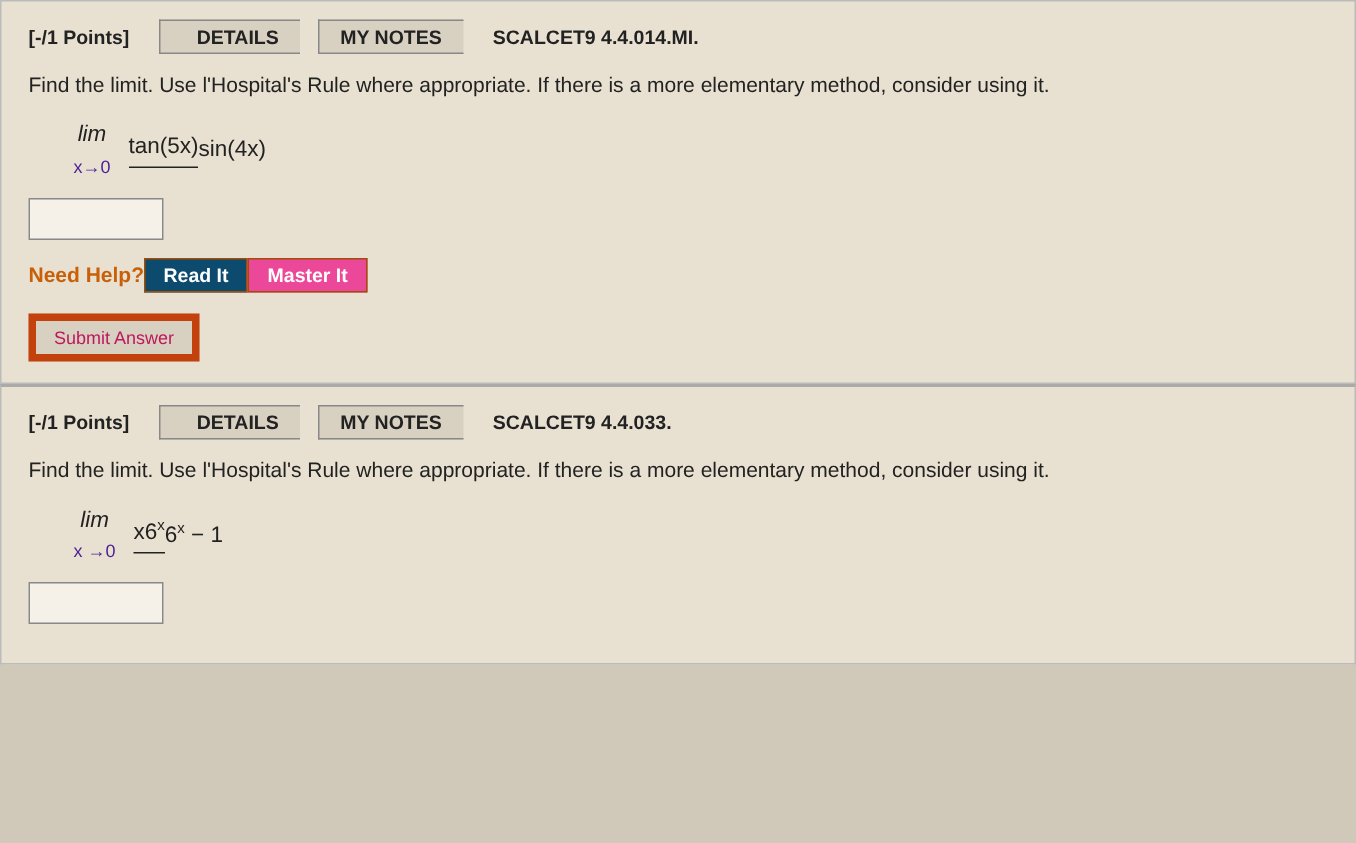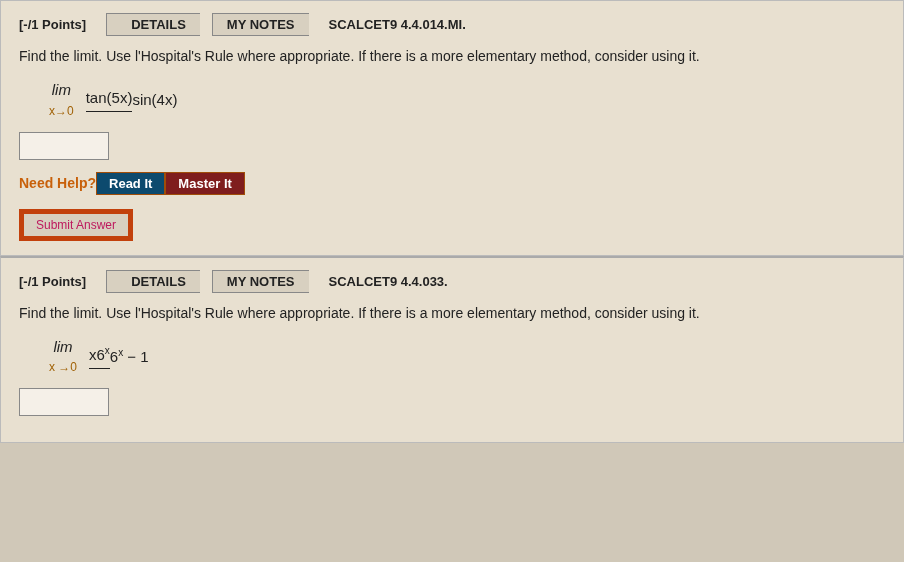--- a/index.html
+++ b/index.html
@@ -83,21 +83,21 @@
       margin-right: 8px;
     }
 
     .lim-word {
       font-style: italic;
       font-size: 15px;
     }
 
     .lim-sub {
       font-size: 12px;
-      color: #a16207;
+      color: #4c1d95;
     }
 
     .fraction {
       display: inline-flex;
       flex-direction: row;
       align-items: center;
       margin-left: 4px;
     }
 
     .fraction-num {
@@ -137,21 +137,21 @@
       background: #0c4a6e;
       color: white;
       border: 1px solid #a04d08;
       padding: 3px 12px;
       font-size: 13px;
       font-weight: bold;
       cursor: pointer;
     }
 
     .btn-master-it {
-      background: #7f1d1d;
+      background: #ec4899;
       color: white;
       border: 1px solid #a04d08;
       padding: 3px 12px;
       font-size: 13px;
       font-weight: bold;
       cursor: pointer;
     }
 
     .btn-submit {
       border: 5px solid #c2410c;

